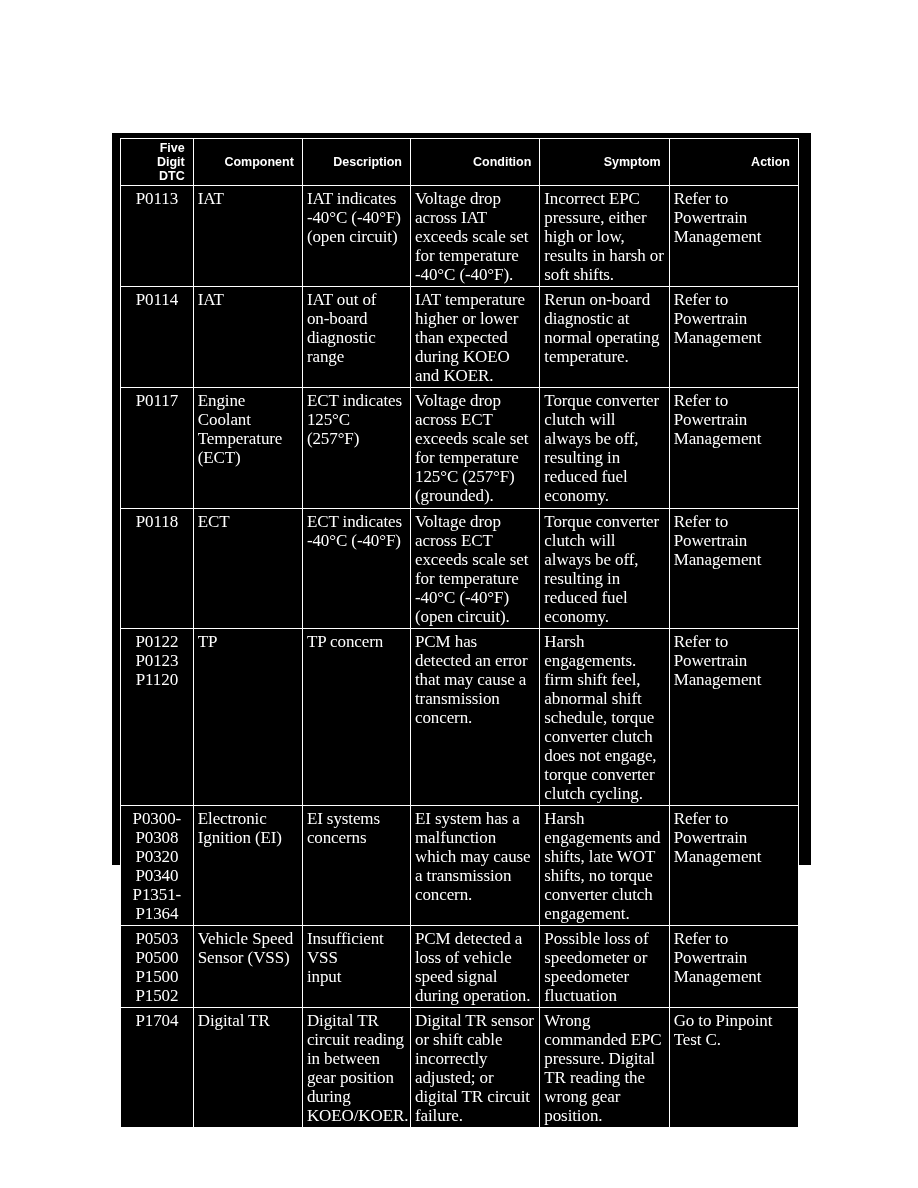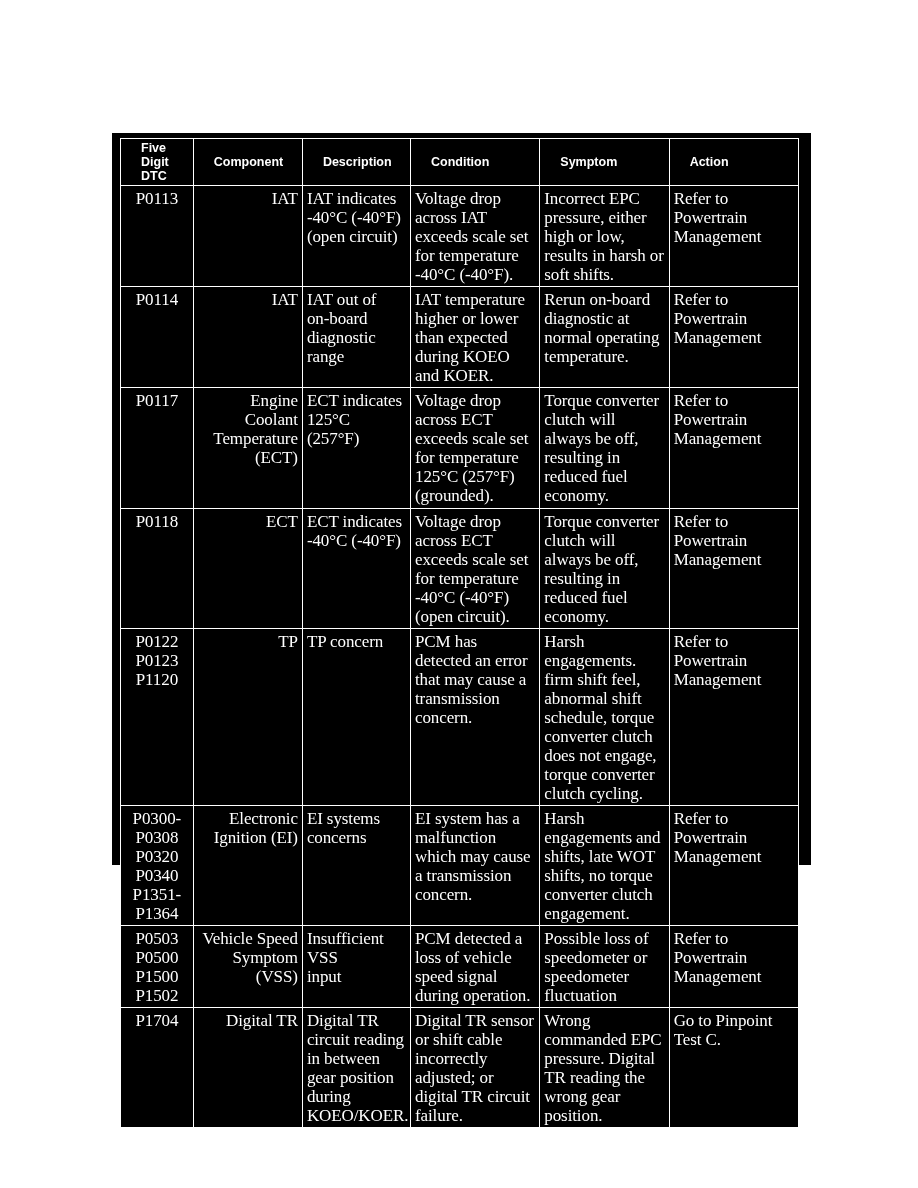--- a/index.html
+++ b/index.html
@@ -44,44 +44,44 @@
     padding: 3px 4px 2px 4px;
     line-height: 1.12;
     font-size: 17px;
     letter-spacing: -0.1px;
   }
 
   #dtc-table thead th {
     font-family: "Liberation Sans", "DejaVu Sans", sans-serif;
     font-weight: bold;
     font-size: 12.5px;
-    text-align: left;
+    text-align: right;
     vertical-align: middle;
     height: 36px;
-    padding: 2px 20px;
+    padding: 2px 8px;
     letter-spacing: 0px;
   }
 
   
   .col-dtc      { width: 72px; }
   .col-comp     { width: 108px; }
   .col-desc     { width: 107px; }
   .col-cond     { width: 128px; }
   .col-symp     { width: 128px; }
   .col-action   { width: 128px; }
 
   
   td.c-dtc {
     text-align: center;
     vertical-align: middle;
     font-size: 12px;
     letter-spacing: 0.4px;
   }
   td.c-comp {
-    text-align: right;
+    text-align: left;
     vertical-align: middle;
     font-size: 11.5px;
   }
   td.c-desc {
     vertical-align: middle;
   }
   td.c-cond, td.c-symp, td.c-action {
     vertical-align: top;
   }
   td.c-action {
@@ -199,21 +199,21 @@
         <td class="c-symp">Harsh engagements and shifts, late WOT shifts, no torque converter clutch engagement.</td>
         <td class="c-action">Refer to Powertrain Management</td>
       </tr>
 
       <tr class="r-6">
         <td class="c-dtc multi-line">P0503
 P0500
 P1500
 P1502</td>
         <td class="c-comp multi-line">Vehicle Speed
-Symptom (VSS)</td>
+Sensor (VSS)</td>
         <td class="c-desc multi-line">Insufficient VSS
 input</td>
         <td class="c-cond">PCM detected a loss of vehicle speed signal during operation.</td>
         <td class="c-symp">Possible loss of speedometer or speedometer fluctuation</td>
         <td class="c-action">Refer to Powertrain Management</td>
       </tr>
 
 
       <tr class="r-8">
         <td class="c-dtc multi-line">P1704</td>

